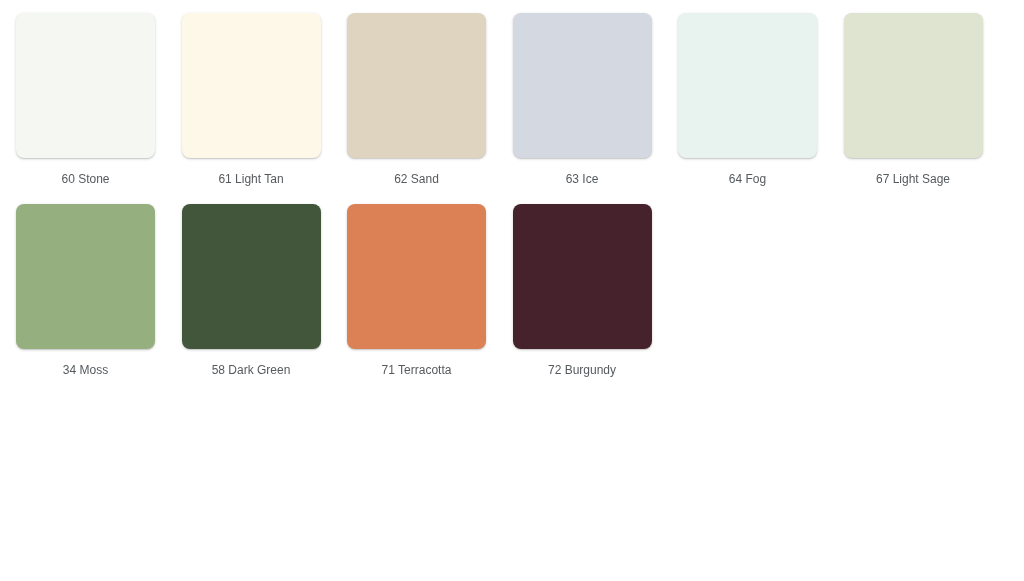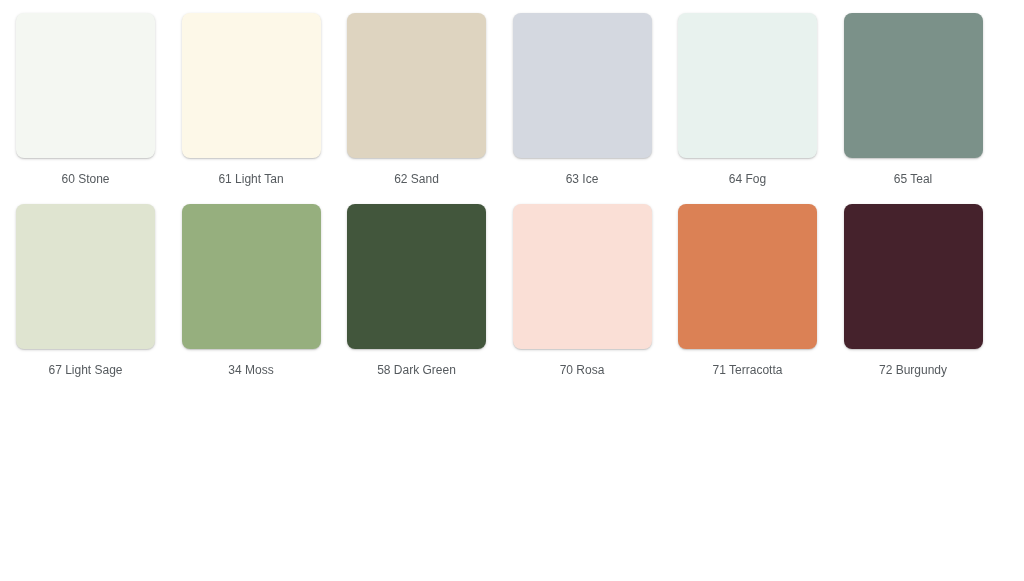--- a/index.html
+++ b/index.html
@@ -64,40 +64,32 @@
     </div>
     <div class="swatch-cell">
       <div class="swatch-chip" style="background-color: rgb(212, 216, 224);"></div>
       <div class="swatch-label">63 Ice</div>
     </div>
     <div class="swatch-cell">
       <div class="swatch-chip" style="background-color: rgb(232, 242, 238);"></div>
       <div class="swatch-label">64 Fog</div>
     </div>
     <div class="swatch-cell">
-      <div class="swatch-chip" style="background-color: rgb(123, 145, 137);"></div>
-      <div class="swatch-label">65 Teal</div>
-    </div>
-    <div class="swatch-cell">
       <div class="swatch-chip" style="background-color: rgb(223, 228, 208);"></div>
       <div class="swatch-label">67 Light Sage</div>
     </div>
     <div class="swatch-cell">
       <div class="swatch-chip" style="background-color: rgb(150, 175, 126);"></div>
       <div class="swatch-label">34 Moss</div>
     </div>
     <div class="swatch-cell">
       <div class="swatch-chip" style="background-color: rgb(66, 86, 60);"></div>
       <div class="swatch-label">58 Dark Green</div>
     </div>
     <div class="swatch-cell">
-      <div class="swatch-chip" style="background-color: rgb(250, 223, 214);"></div>
-      <div class="swatch-label">70 Rosa</div>
-    </div>
-    <div class="swatch-cell">
       <div class="swatch-chip" style="background-color: rgb(219, 129, 85);"></div>
       <div class="swatch-label">71 Terracotta</div>
     </div>
     <div class="swatch-cell">
       <div class="swatch-chip" style="background-color: rgb(69, 34, 44);"></div>
       <div class="swatch-label">72 Burgundy</div>
     </div>
   </div>
 
 </body></html>

